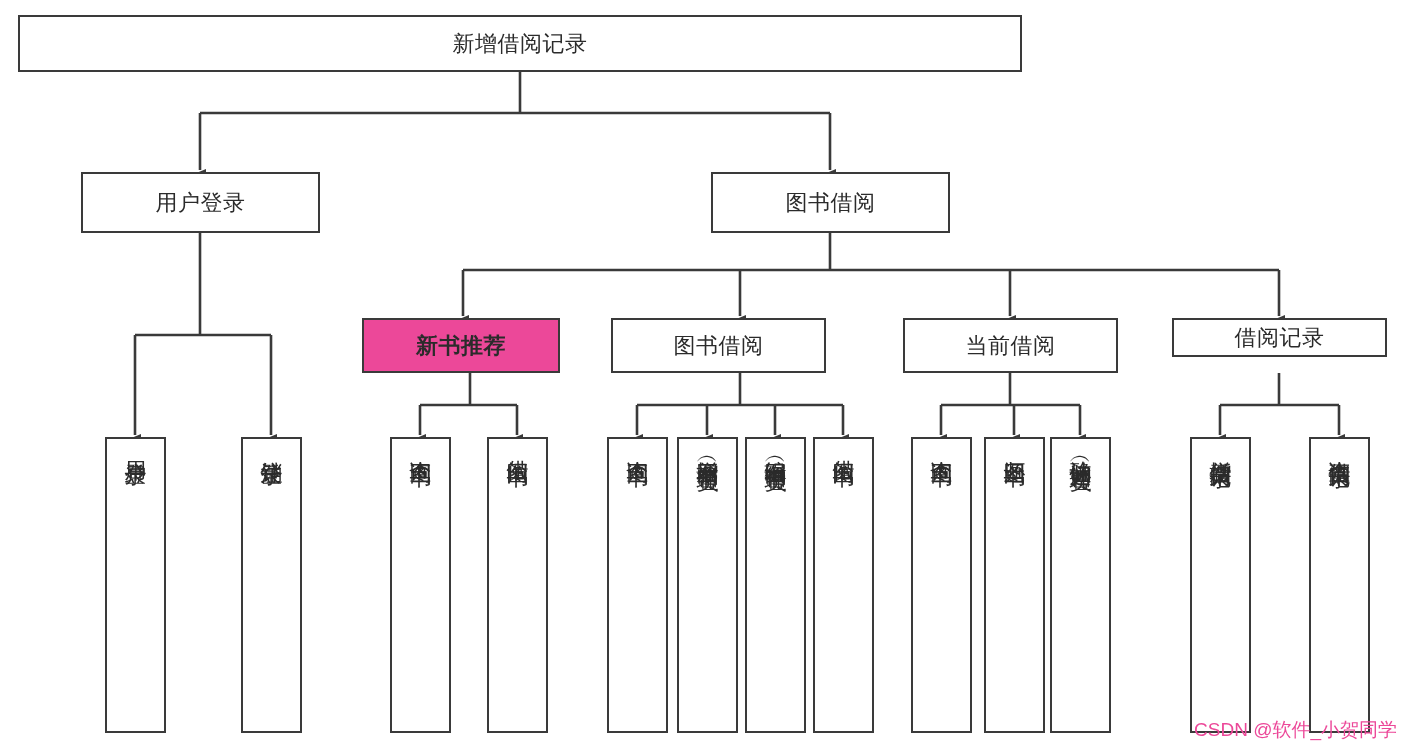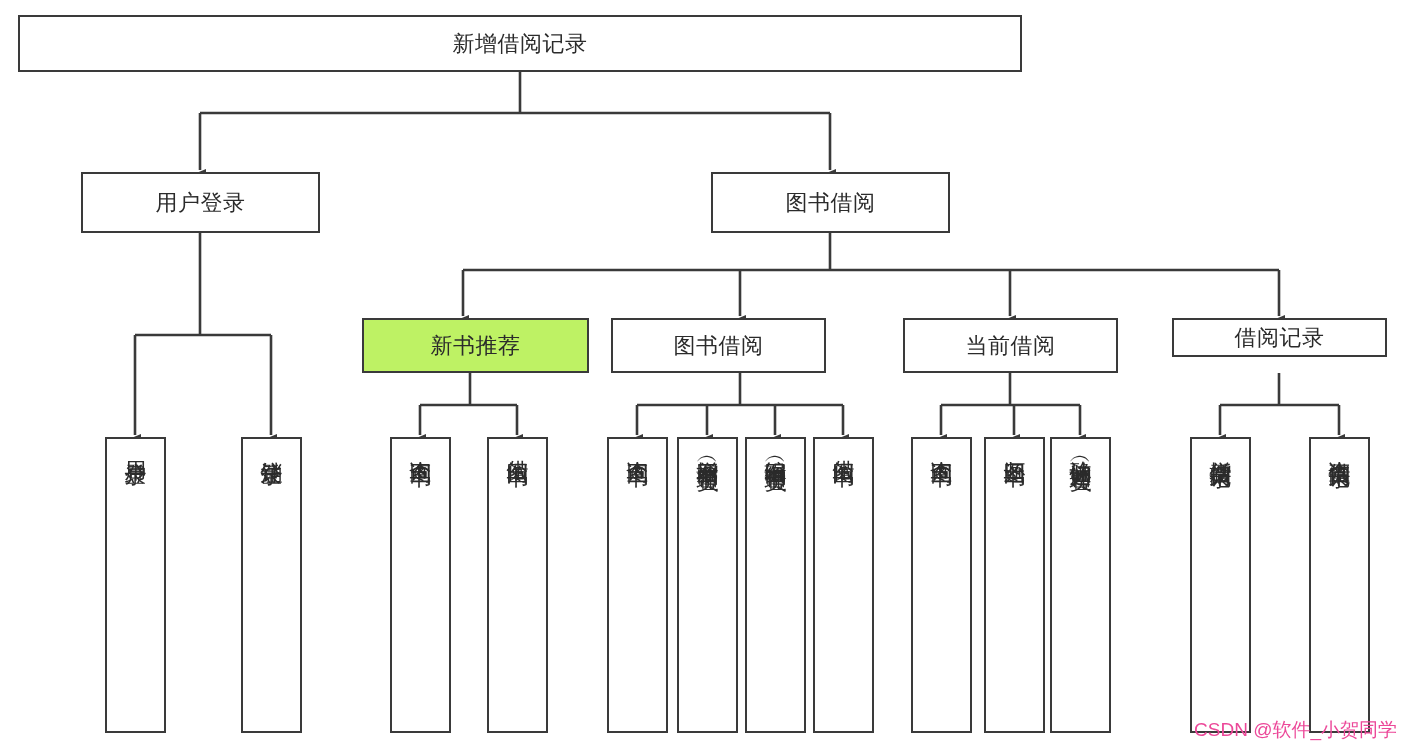--- a/index.html
+++ b/index.html
@@ -121,21 +121,21 @@
   <div id="nodes-layer">
       <div class="node horiz" style="left: 18px; top: 15px; width: 1004px; height: 57px; border-color: rgb(58, 58, 58); background: rgb(255, 255, 255); color: rgb(43, 43, 43);">
         <span class="label">新增借阅记录</span>
       </div>
       <div class="node horiz" style="left: 81px; top: 172px; width: 239px; height: 61px; border-color: rgb(58, 58, 58); background: rgb(255, 255, 255); color: rgb(43, 43, 43);">
         <span class="label">用户登录</span>
       </div>
       <div class="node horiz" style="left: 711px; top: 172px; width: 239px; height: 61px; border-color: rgb(58, 58, 58); background: rgb(255, 255, 255); color: rgb(43, 43, 43);">
         <span class="label">图书借阅</span>
       </div>
-      <div class="node horiz" style="left: 362px; top: 318px; width: 227px; height: 55px; border-color: rgb(58, 58, 58); background: #bef264; color: rgb(43, 43, 43);">
+      <div class="node horiz" style="left: 362px; top: 318px; width: 198px; height: 55px; border-color: rgb(58, 58, 58); background: #ec4899; color: rgb(43, 43, 43); font-weight: bold;">
         <span class="label">新书推荐</span>
       </div>
       <div class="node horiz" style="left: 611px; top: 318px; width: 215px; height: 55px; border-color: rgb(58, 58, 58); background: rgb(255, 255, 255); color: rgb(43, 43, 43);">
         <span class="label">图书借阅</span>
       </div>
       <div class="node horiz" style="left: 903px; top: 318px; width: 215px; height: 55px; border-color: rgb(58, 58, 58); background: rgb(255, 255, 255); color: rgb(43, 43, 43);">
         <span class="label">当前借阅</span>
       </div>
       <div class="node horiz" style="left: 1172px; top: 318px; width: 215px; height: 39px; border-color: rgb(58, 58, 58); background: rgb(255, 255, 255); color: rgb(43, 43, 43);">
         <span class="label">借阅记录</span>

